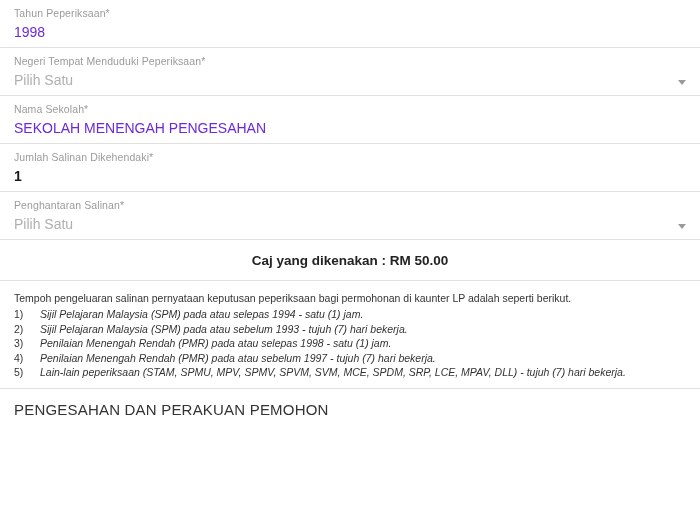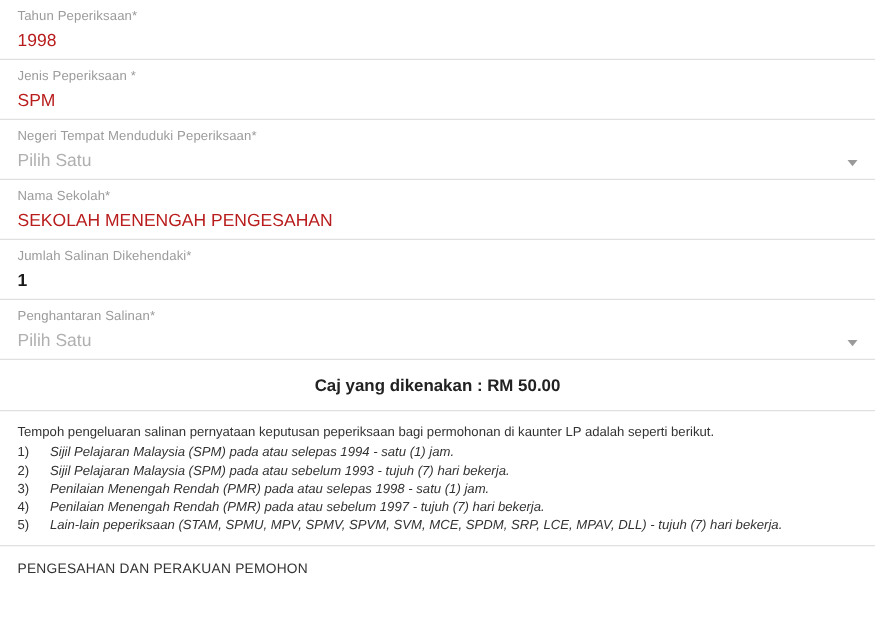--- a/index.html
+++ b/index.html
@@ -28,21 +28,21 @@
   }
   .field-label {
     font-size: 10.5px;
     color: #9b9b9b;
     line-height: 14px;
     letter-spacing: 0.1px;
     white-space: nowrap;
   }
   .field-value {
     font-size: 14px;
-    color: #b91c1c;
+    color: #6d28d9;
     line-height: 22px;
     padding-top: 1px;
     white-space: nowrap;
     overflow: hidden;
   }
   .field-value.placeholder {
     color: #b0b0b0;
   }
   .field-value.bold {
     font-weight: bold;
@@ -93,45 +93,41 @@
   }
   .note-num {
     width: 26px;
     flex: 0 0 26px;
   }
   .note-text {
     flex: 1 1 auto;
     font-style: italic;
   }
   .declaration-head {
-    font-size: 11px;
+    font-size: 15px;
     color: #333333;
     padding: 12px 14px 2px 14px;
     letter-spacing: 0.2px;
   }
   .check-row {
     display: flex;
     align-items: flex-start;
     padding: 8px 14px 4px 14px;
   }
 </style>
 </head>
 <body>
 
 <div class="page">
 
   <div class="field">
     <div class="field-label">Tahun Peperiksaan*</div>
     <div class="field-value">1998</div>
   </div>
 
-  <div class="field">
-    <div class="field-label">Jenis Peperiksaan *</div>
-    <div class="field-value">SPM</div>
-  </div>
 
 
   <div class="field">
     <div class="field-label">Negeri Tempat Menduduki Peperiksaan*</div>
     <div class="field-value placeholder">Pilih Satu</div>
     <span class="select-arrow"></span>
   </div>
 
   <div class="field">
     <div class="field-label">Nama Sekolah*</div>

